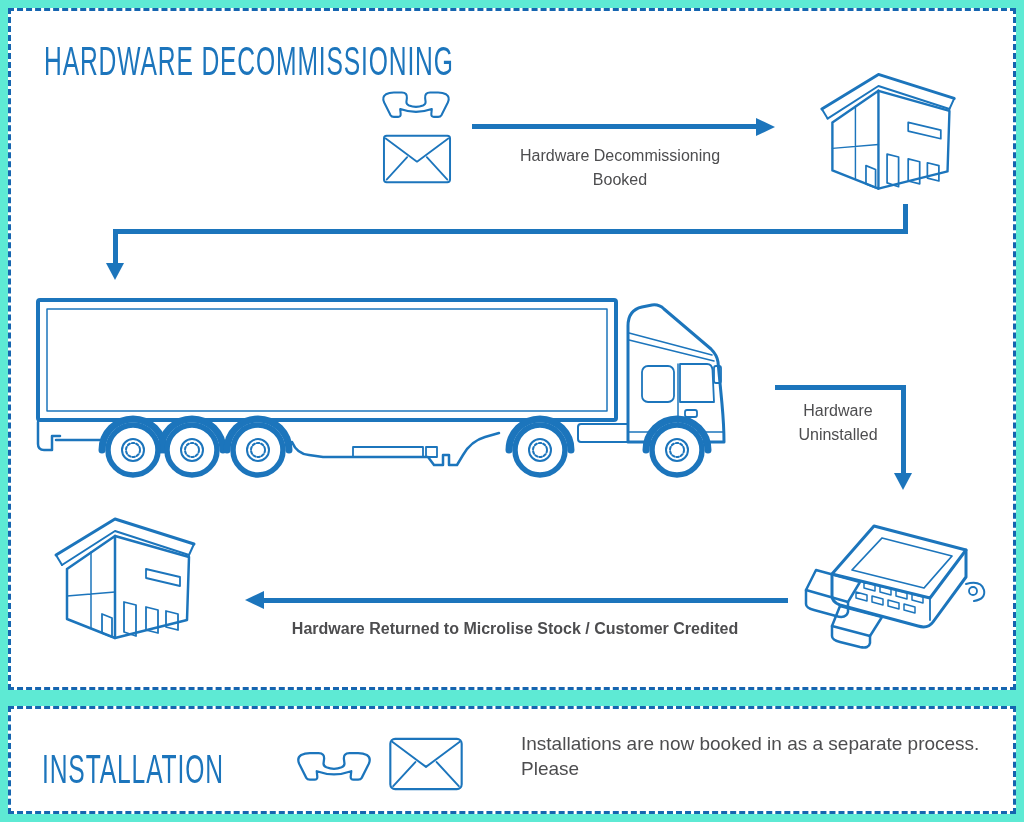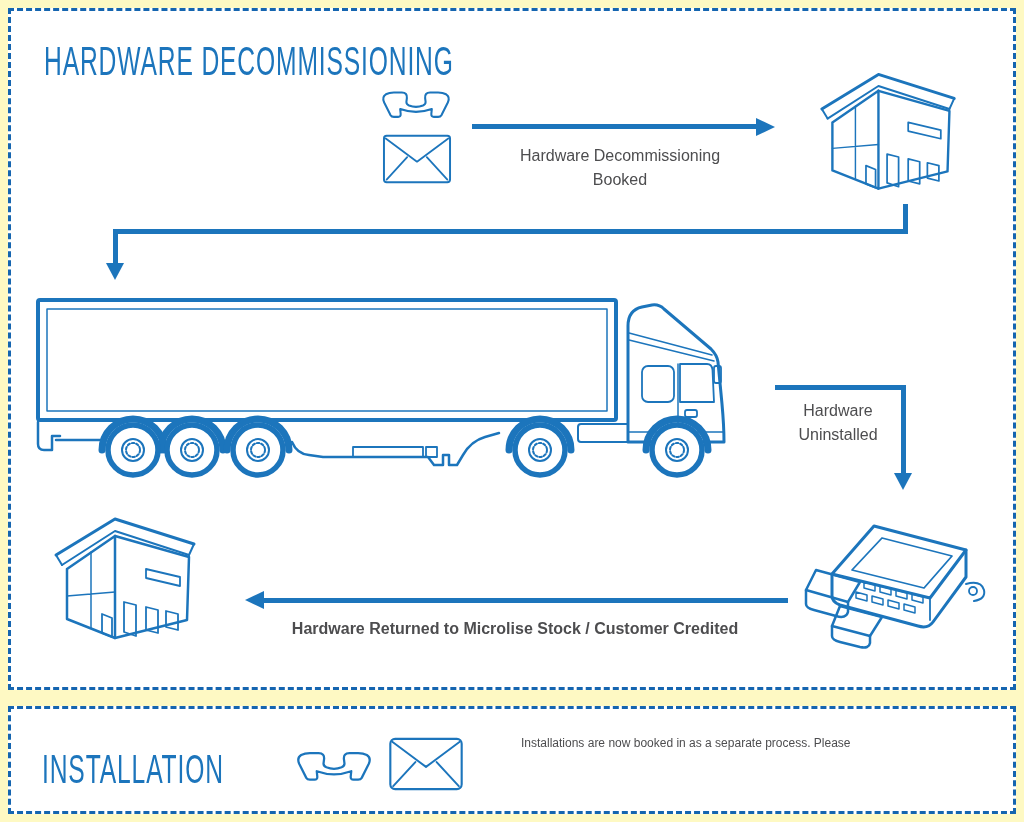--- a/index.html
+++ b/index.html
@@ -1,39 +1,39 @@
 <!DOCTYPE html>
 <html style="--accent: #1c75bc; --dash: #1565b0; --ink: #4d4d4f; --ink_bold: #3f3f41;"><head>
 <meta charset="utf-8">
 <style>
   :root{ --accent:#1c75bc; --dash:#1565b0; --ink:#4d4d4f; --ink_bold:#3f3f41; }
   *{box-sizing:border-box;margin:0;padding:0;}
   body{background:#e8e8e8;font-family:"Liberation Sans", sans-serif;}
-  .canvas{position:relative;width:1024px;height:822px;background:#fef9c3;overflow:hidden;}
+  .canvas{position:relative;width:1024px;height:822px;background:#5eead4;overflow:hidden;}
   .panel{position:absolute;border:3px dashed var(--dash);background:#fff;}
   .panel-top{left:8px;top:8px;width:1008px;height:682px;}
   .panel-bottom{left:8px;top:706px;width:1008px;height:108px;}
   .sec-title{position:absolute;color:var(--accent);font-size:29px;font-weight:400;
     letter-spacing:1px;transform:scale(0.85,1.4);transform-origin:top left;
     white-space:nowrap;line-height:1.1;}
   .lbl{position:absolute;color:var(--ink);font-size:16px;line-height:24px;text-align:center;}
   .seg{position:absolute;background:var(--accent);}
   .head{position:absolute;width:0;height:0;}
   .head-right{border-top:9px solid transparent;border-bottom:9px solid transparent;border-left:19px solid var(--accent);}
   .head-left{border-top:9px solid transparent;border-bottom:9px solid transparent;border-right:19px solid var(--accent);}
   .head-down{border-left:9px solid transparent;border-right:9px solid transparent;border-top:17px solid var(--accent);}
   .ico{position:absolute;color:var(--accent);}
   svg{display:block;overflow:visible;}
   svg path, svg rect, svg circle, svg line{fill:none;stroke:currentColor;stroke-linejoin:round;stroke-linecap:round;}
   .s15{stroke-width:1.5px;} .s18{stroke-width:1.8px;} .s2{stroke-width:2px;}
   .s22{stroke-width:2.2px;} .s25{stroke-width:2.5px;} .s3{stroke-width:3px;}
   .s4{stroke-width:4px;} .s55{stroke-width:5.5px;} .s7{stroke-width:7px;}
   .wfill{fill:#fff;}
   .note{position:absolute;left:521px;top:731px;width:478px;color:var(--ink);
-    font-size:12px;line-height:25px;text-align:left;}
+    font-size:19px;line-height:25px;text-align:left;}
   .note b{font-weight:700;color:var(--ink_bold);}
 </style>
 </head>
 <body>
 
 <div class="canvas">
 
   <div class="panel panel-top"></div>
 
   <div class="sec-title" style="left:44px;top:40px;">HARDWARE DECOMMISSIONING</div>

